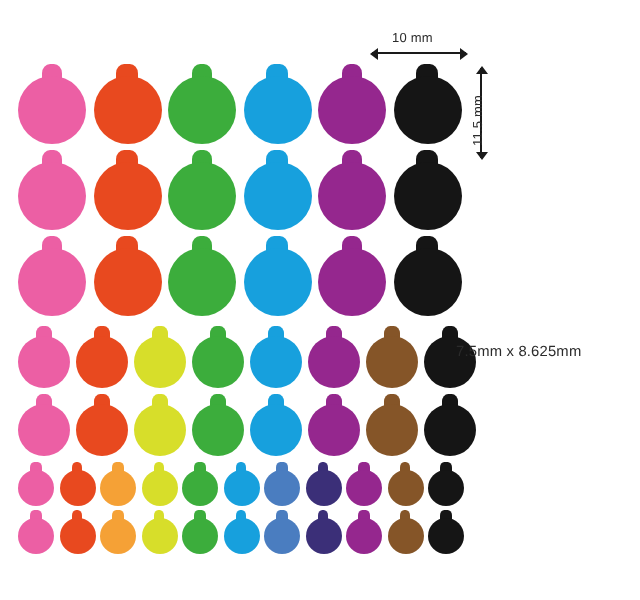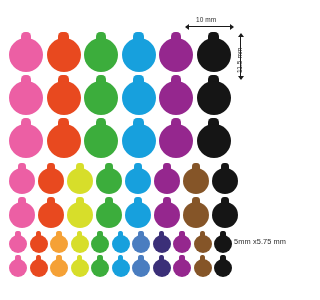--- a/index.html
+++ b/index.html
@@ -362,16 +362,16 @@
         </div>
       </div>
     </div>
 
   <div class="dim-h" id="dim-width-line" style="left:186px; top:26px; width:47px;"></div>
   <div class="dim-label" id="dim-width-label" style="left:196px; top:16px;">10 mm</div>
 
   <div class="dim-v" id="dim-height-line" style="left:240px; top:34px; height:45px;"></div>
   <div class="dim-label dim-label-v" id="dim-height-label" style="left:236px; top:73px;">11.5 mm</div>
 
-
-  <div class="size-label" id="label-small" style="left:234px; top:237px;">5mm x5.75 mm</div>
+  <div class="size-label" id="label-medium" style="left:228px; top:171px;">7.5mm x 8.625mm</div>
+
 
 </div>
 
 </body></html>

